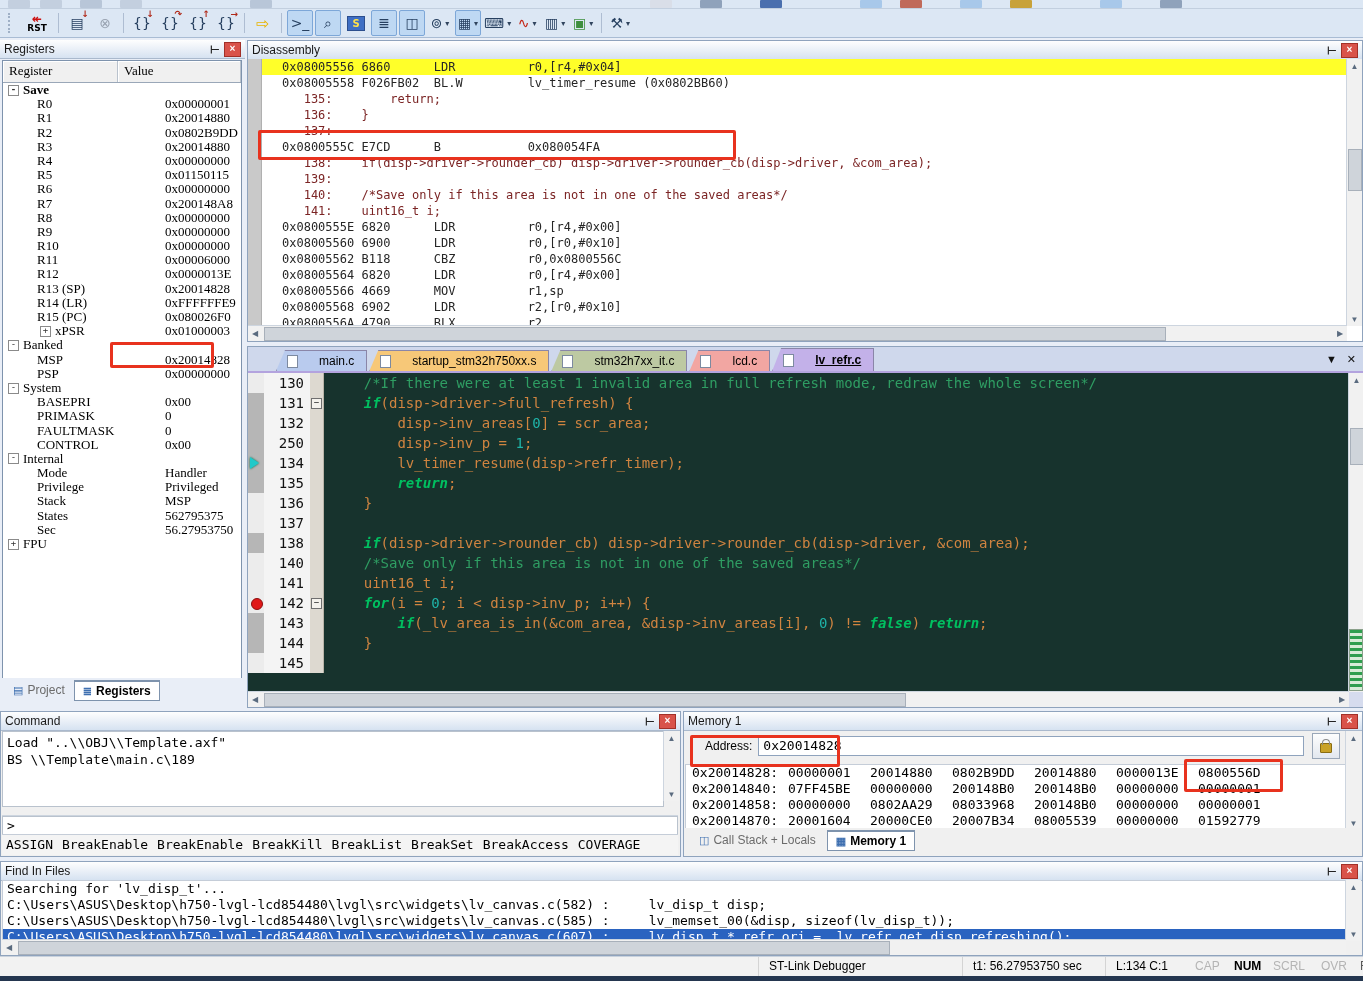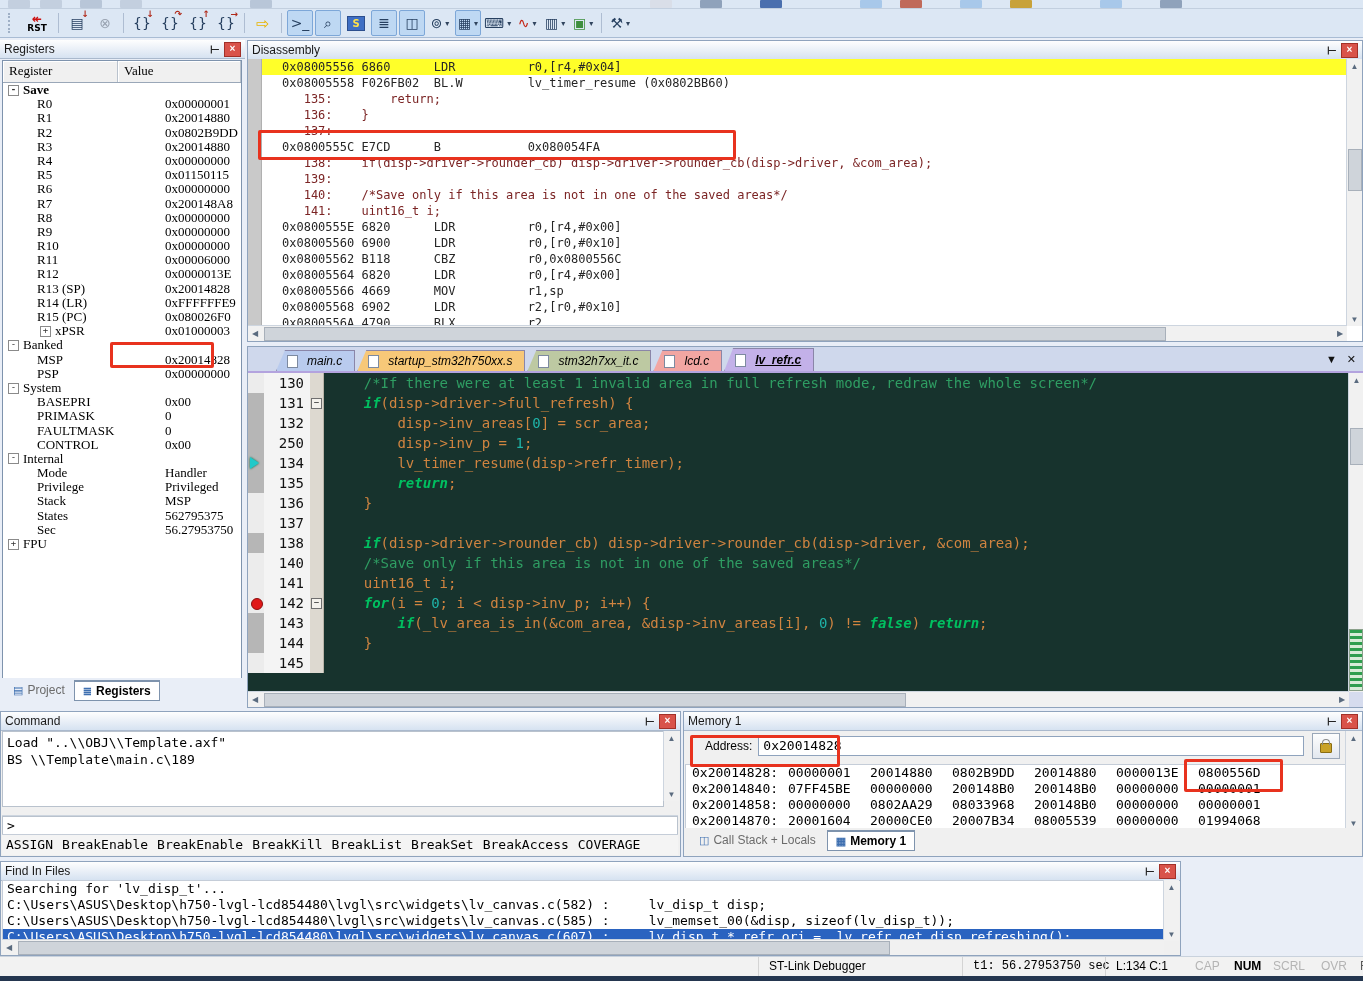--- a/index.html
+++ b/index.html
@@ -63,22 +63,22 @@
   .dis-content{position:absolute;left:0;top:18px;right:15px;bottom:15px;overflow:hidden;background:#fff;}
   .dis-gutter{position:absolute;left:0;top:0;bottom:0;width:13px;background:#c9c9c9;border-right:1px solid #b0b0b0;}
   .dline{position:relative;height:16px;line-height:16px;font-family:"DejaVu Sans Mono",monospace;font-size:12px;
          white-space:pre;padding-left:20px;color:#262626;}
   .dline.src{color:#7b2424;}
   .dline.hl{background:#ffff29;}
   
   #editor{left:247px;top:346px;width:1116px;height:360px;border:1px solid #8fa3bd;background:#d6dcee;}
   .etabbar{position:absolute;left:0;top:0;right:0;height:24px;background:#cfd8ec;border-bottom:2px solid #b3a3de;
            display:flex;align-items:flex-end;padding-left:28px;}
-  .etab{display:flex;align-items:center;gap:9px;height:20px;padding:0 12px 0 10px;margin-right:2px;font-size:12px;
-        border:1px solid #8a86a8;border-bottom:none;clip-path:polygon(9px 0,100% 0,100% 100%,0 100%);font-style:italic;}
+  .etab{display:flex;align-items:center;gap:21px;height:20px;padding:0 12px 0 10px;margin-right:2px;font-size:12px;
+        border:1px solid #8a86a8;border-bottom:none;clip-path:polygon(9px 0,100% 0,100% 100%,0 100%);}
   .etab.active{height:22px;font-weight:bold;}
   .etab.active .lbl{text-decoration:underline;}
   .ficon{width:9px;height:11px;background:#fff;border:1px solid #7d8aa0;flex:none;}
   .etab-ctrl{margin-left:auto;display:flex;align-items:center;gap:10px;padding:0 8px;height:100%;font-size:11px;color:#111;}
   .ed-content{position:absolute;left:0;top:26px;right:15px;bottom:15px;background:#17332d;overflow:hidden;}
   .eline{display:flex;height:20px;line-height:20px;font-family:"DejaVu Sans Mono",monospace;font-size:14px;white-space:pre;}
   .ecov{width:16px;flex:none;background:#ececec;position:relative;}
   .ecov.on{background:#b6b6b6;}
   .enum{width:46px;flex:none;background:#f4f4f4;color:#111;text-align:right;padding-right:6px;box-sizing:border-box;
         font-size:14px;}
@@ -113,21 +113,21 @@
   .lockicon{width:10px;height:8px;background:#c9a227;border:1px solid #8a6d12;border-radius:1px;position:relative;margin-top:4px;}
   .lockicon:before{content:"";position:absolute;left:1px;top:-5px;width:6px;height:5px;border:1.5px solid #8a8a8a;
                    border-bottom:none;border-radius:4px 4px 0 0;}
   .mem-rows{position:absolute;left:1px;top:52px;right:16px;height:66px;background:#fff;border:1px solid #c5cdd8;
             font-family:"DejaVu Sans Mono",monospace;font-size:13px;overflow:hidden;}
   .mrow{display:flex;height:16px;line-height:16px;}
   .mrow .ma{width:96px;padding-left:6px;flex:none;}
   .mrow .mv{width:82px;flex:none;}
   .mem-tabs{position:absolute;left:0;bottom:0;right:0;height:24px;background:#f0f0f0;display:flex;align-items:flex-start;padding:2px 6px;gap:2px;}
   
-  #find{left:0;top:861px;width:1181px;height:95px;background:#f0f0f0;}
+  #find{left:0;top:861px;width:1363px;height:95px;background:#f0f0f0;}
   .find-out{position:absolute;left:1px;top:18px;right:16px;height:61px;background:#fff;border:1px solid #c5cdd8;
             font-family:"DejaVu Sans Mono",monospace;font-size:13px;line-height:16px;white-space:pre;overflow:hidden;}
   .frow{height:16px;padding-left:4px;}
   .frow.hl{background:#2a63c0;color:#fff;}
   
   .statusbar{position:absolute;left:0;top:956px;width:1363px;height:20px;background:#f2f2f2;border-top:1px solid #c9d2dd;font-size:12px;}
   .sb-item{position:absolute;top:0;height:20px;line-height:19px;border-left:1px solid #d4d4d4;padding-left:10px;color:#000;}
   .sb-tog{position:absolute;top:0;height:20px;line-height:19px;color:#b4b4b4;}
   .sb-tog.on{color:#000;font-weight:bold;}
   .sb-tog.dim{color:#5a5a5a;}
@@ -631,21 +631,21 @@
           <span class="mv">00000000</span>
           <span class="mv">00000001</span>
         </div>
         <div class="mrow">
           <span class="ma">0x20014870:</span>
           <span class="mv">20001604</span>
           <span class="mv">20000CE0</span>
           <span class="mv">20007B34</span>
           <span class="mv">08005539</span>
           <span class="mv">00000000</span>
-          <span class="mv">01994068</span>
+          <span class="mv">01592779</span>
         </div>
       </div>
     <div class="sbv" style="top:19px;bottom:26px;right:1px;">
       <div class="sb-arrow" style="top:0;">▲</div>
       <div class="sb-arrow" style="bottom:0;">▼</div>
     </div>
     <div class="mem-tabs" id="memTabs">
         <div class="ptab">
           <span class="ticon">◫</span>
           <span>Call Stack + Locals</span>
@@ -669,21 +669,21 @@
       <div class="sb-arrow" style="bottom:0;">▼</div>
     </div>
     <div class="sbh" style="left:1px;right:16px;">
       <div class="sb-arrow" style="left:0;width:14px;">◀</div>
       <div class="sb-thumb" style="left:16px;top:1px;height:12px;width:870px;"></div>
     </div>
   </div>
 
   <div class="statusbar">
     <span class="sb-item" style="left:758px;width:200px;">ST-Link Debugger</span>
-    <span class="sb-item" style="left:962px;width:140px;font-family:Liberation Mono, monospace;">t1: 56.27953750 sec</span>
+    <span class="sb-item" style="left:962px;width:140px;">t1: 56.27953750 sec</span>
     <span class="sb-item" style="left:1105px;width:80px;">L:134 C:1</span>
     <span id="sbToggles"><span class="sb-tog" style="left: 1195px;">CAP</span><span class="sb-tog on" style="left: 1234px;">NUM</span><span class="sb-tog" style="left: 1273px;">SCRL</span><span class="sb-tog" style="left: 1321px;">OVR</span><span class="sb-tog dim" style="left: 1360px;">R/W</span></span>
   </div>
   <div class="bottomstrip"></div>
 
   <div class="annot" style="left:110px;top:342px;width:98px;height:20px;"></div>
   <div class="annot" style="left:258px;top:130px;width:472px;height:24px;"></div>
   <div class="annot" style="left:690px;top:735px;width:144px;height:26px;"></div>
   <div class="annot" style="left:1184px;top:759px;width:93px;height:27px;"></div>
 

